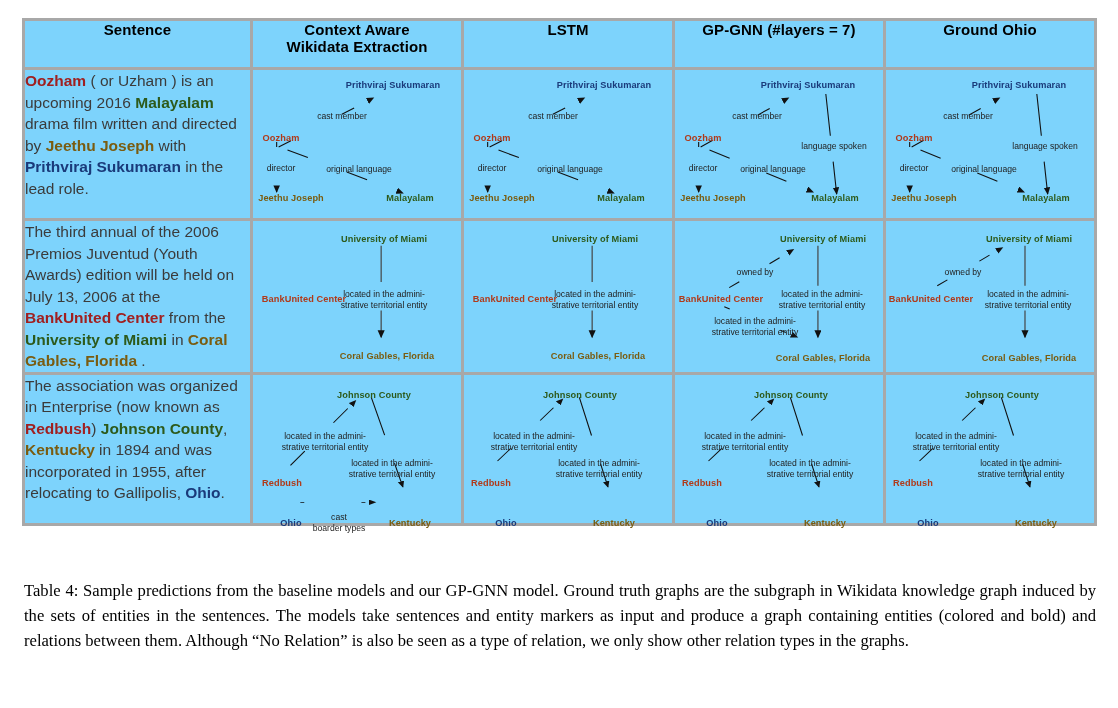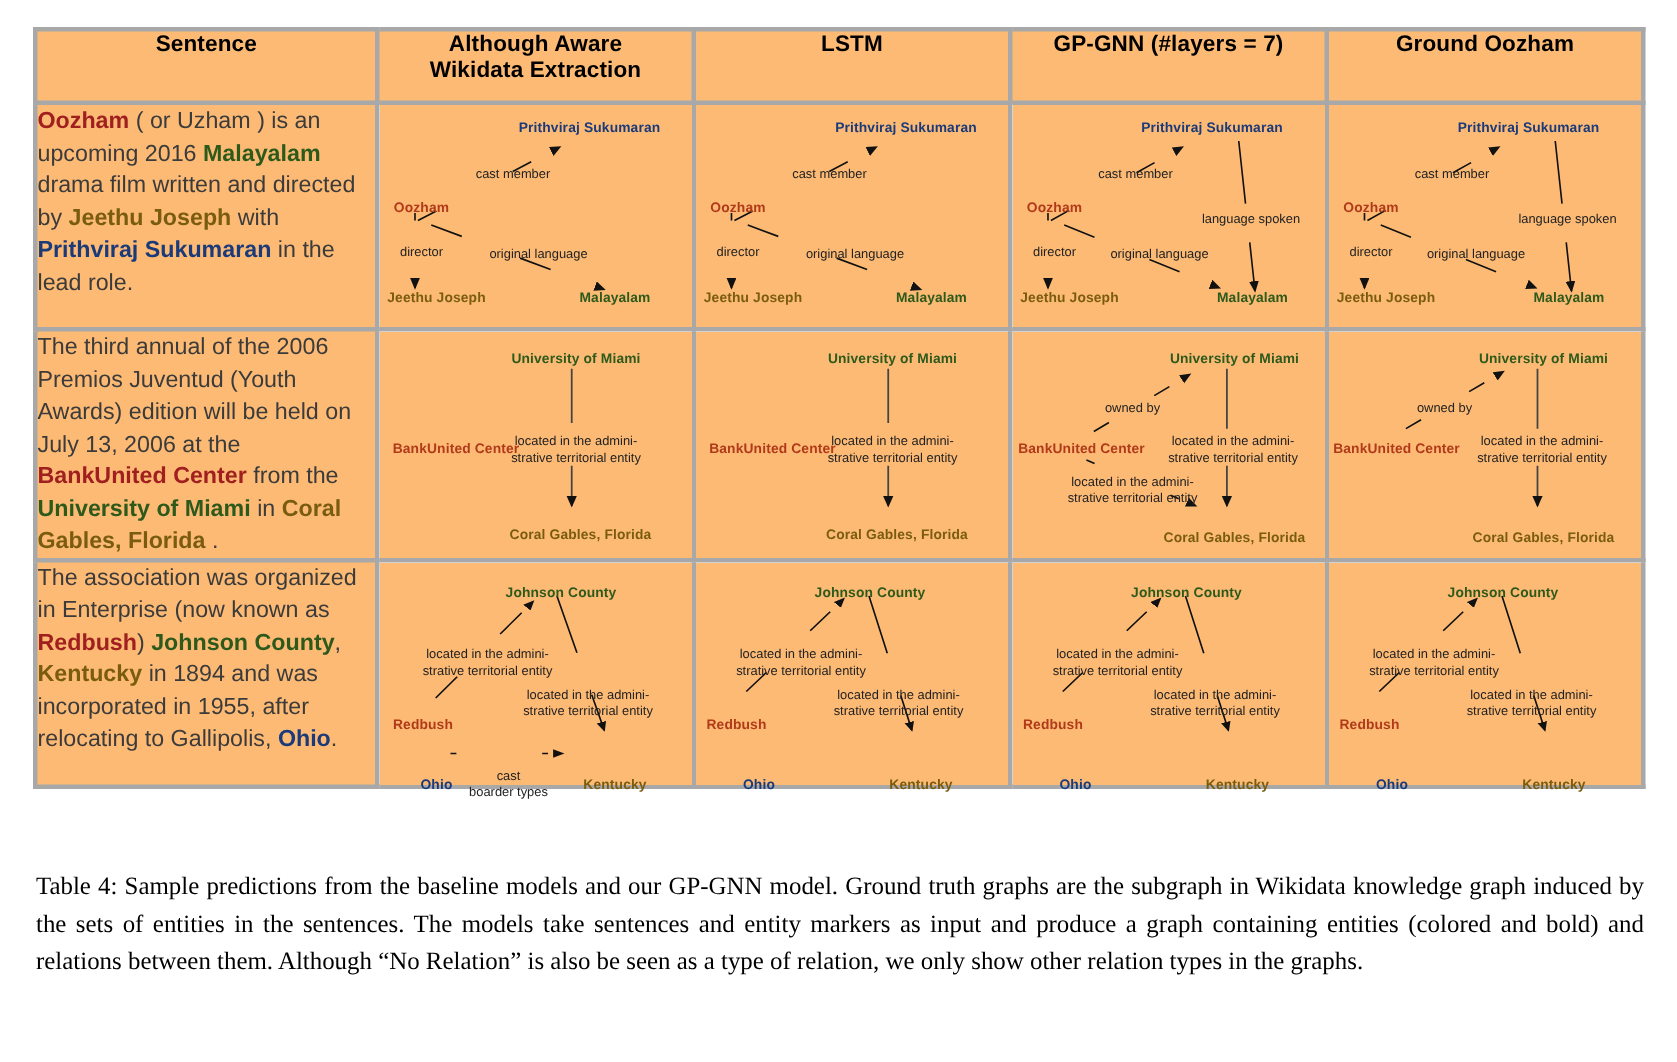--- a/index.html
+++ b/index.html
@@ -6,21 +6,21 @@
   body{width:1118px;height:708px;font-family:"Liberation Sans",sans-serif;color:#1a1a1a;}
   .page{position:relative;width:1118px;height:708px;}
 
   
   table.tbl{
     position:absolute;left:22px;top:18px;width:1074px;
     border-collapse:collapse;table-layout:fixed;background:#fff;
   }
   table.tbl td,table.tbl th{
     border:3px solid #a8a8a8;
-    padding:0;vertical-align:top;background:#fdba74;
+    padding:0;vertical-align:top;background:#7dd3fc;
   }
   col.c-sent{width:228px;}
   col.c-g{width:211px;}
 
   th.hdr{
     text-align:center;vertical-align:middle;
     font-size:15px;font-weight:bold;color:#000;
     height:46px;line-height:17px;letter-spacing:.1px;
   }
 
@@ -68,26 +68,26 @@
       <col class="c-sent">
         <col class="c-g">
         <col class="c-g">
         <col class="c-g">
         <col class="c-g">
     </colgroup>
     <thead>
       <tr>
         <th class="hdr">Sentence</th>
         <th class="hdr">
-          <span>Although Aware</span><br>
+          <span>Context Aware</span><br>
           <span>Wikidata Extraction</span>
         </th>
         <th class="hdr">LSTM</th>
         <th class="hdr">GP-GNN (#layers = 7)</th>
-        <th class="hdr">Ground Oozham</th>
+        <th class="hdr">Ground Ohio</th>
       </tr>
     </thead>
     <tbody>
 
       <tr>
         <td class="sent">
           <div class="sent-text"><span class="e-red">Oozham</span><span class="e-plain"> ( or Uzham ) is an upcoming 2016 </span><span class="e-green">Malayalam</span><span class="e-plain"> drama film written and directed by </span><span class="e-olive">Jeethu Joseph</span><span class="e-plain"> with </span><span class="e-blue">Prithviraj Sukumaran</span><span class="e-plain"> in the lead role.</span></div>
         </td>
 
         <td class="gcell">

